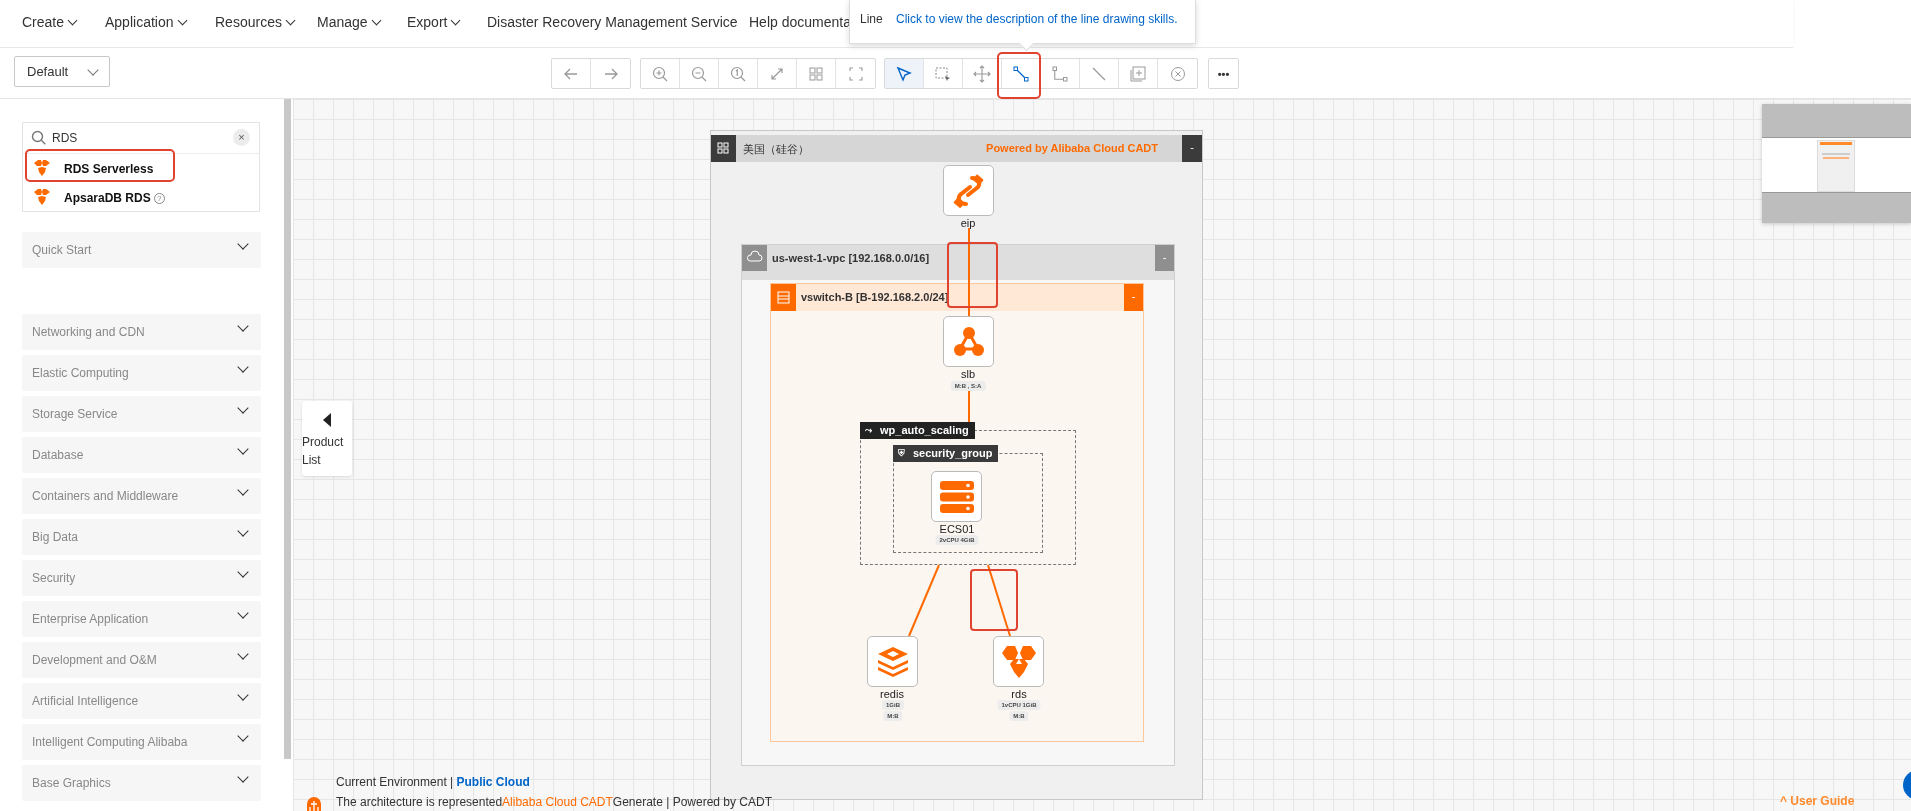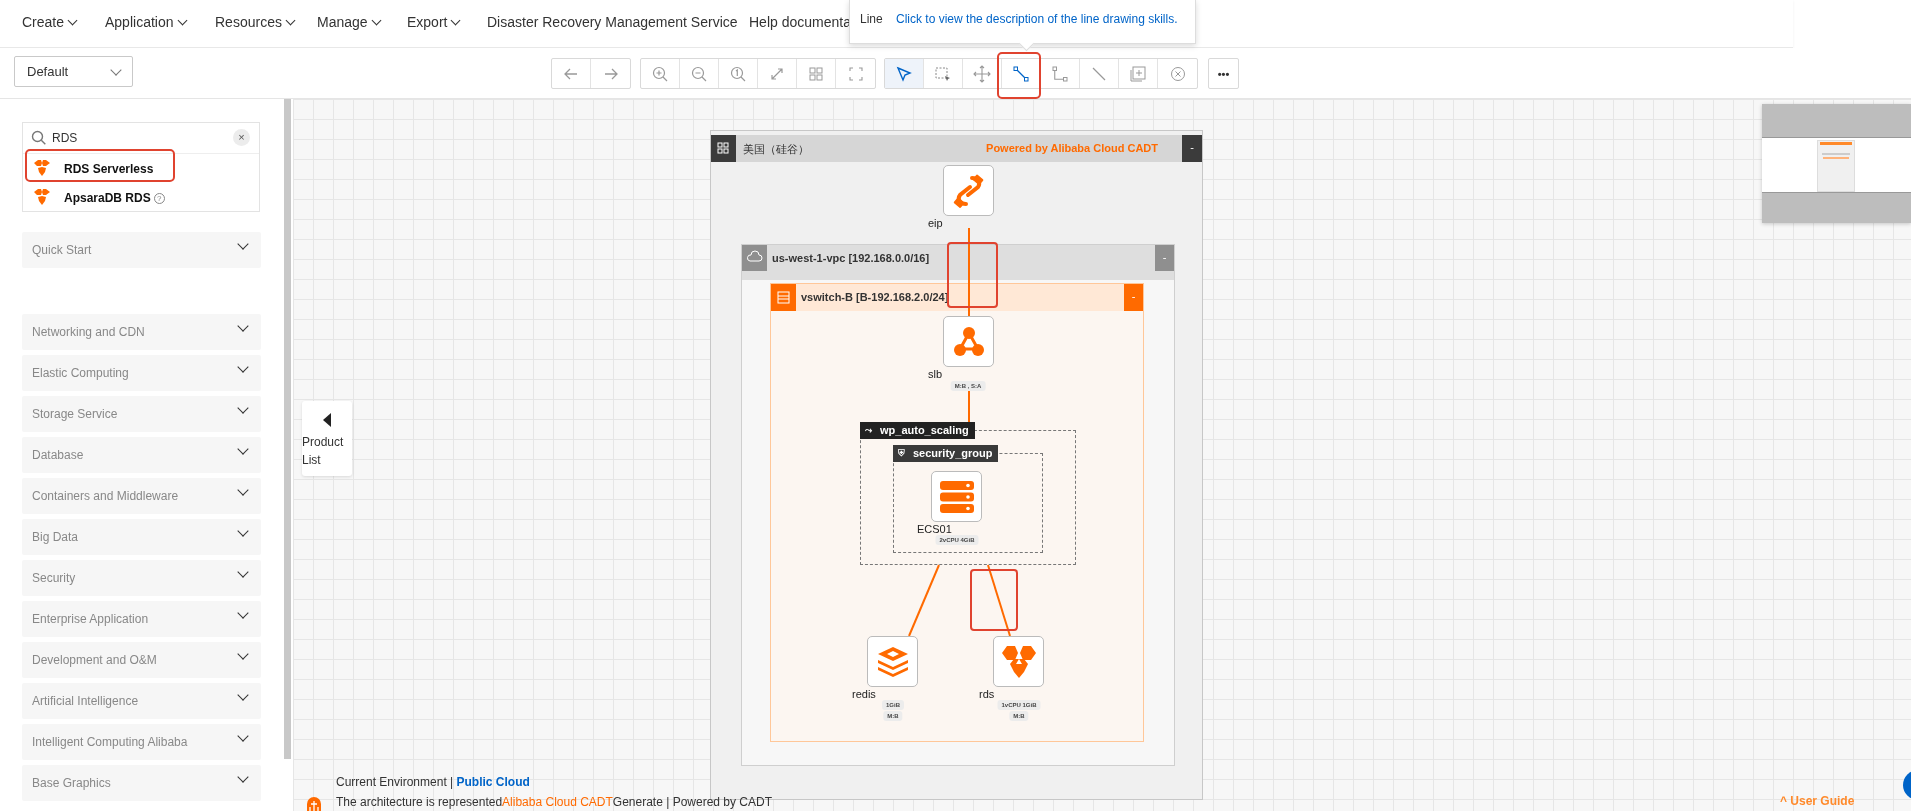--- a/index.html
+++ b/index.html
@@ -9,21 +9,21 @@
 #topnav{position:absolute;left:0;top:0;width:1793px;height:48px;background:#fff;border-bottom:1px solid #e8e8e8;box-shadow:0 1px 3px rgba(0,0,0,.06)}
 .nav-item{position:absolute;top:14px;font-size:14px;color:#333;white-space:nowrap;cursor:pointer}
 .nav-item .chev{display:inline-block;width:7px;height:7px;border-right:1.5px solid #333;border-bottom:1.5px solid #333;transform:rotate(45deg);margin-left:5px;position:relative;top:-3px}
 
 #tooltip{position:absolute;left:849px;top:0;width:347px;height:44px;background:#fff;border:1px solid #ddd;border-top:none;box-shadow:0 2px 6px rgba(0,0,0,.15);font-size:12px;padding:12px 10px;z-index:20}
 #tooltip .lbl{color:#333;margin-right:10px}
 #tooltip .link{color:#0064c8}
 #tooltip:after{content:"";position:absolute;left:171px;bottom:-6px;width:10px;height:10px;background:#fff;transform:rotate(45deg);border-right:1px solid #ddd;border-bottom:1px solid #ddd}
 
 #toolbar{position:absolute;left:0;top:48px;width:1911px;height:51px;background:#fff;border-bottom:1px solid #e5e5e5}
-#layout-select{position:absolute;left:14px;top:8px;width:119px;height:31px;border:1px solid #c9c9c9;border-radius:2px;font-size:13px;padding:7px 12px;color:#333;cursor:pointer;background:#fff}
+#layout-select{position:absolute;left:14px;top:8px;width:96px;height:31px;border:1px solid #c9c9c9;border-radius:2px;font-size:13px;padding:7px 12px;color:#333;cursor:pointer;background:#fff}
 #layout-select .chev{position:absolute;right:12px;top:9px;width:8px;height:8px;border-right:1.3px solid #777;border-bottom:1.3px solid #777;transform:rotate(45deg)}
 .btn-group{position:absolute;top:10px;height:31px;border:1px solid #d9d9d9;border-radius:2px;display:flex;background:#fff}
 .tbtn{width:39px;height:29px;border-right:1px solid #e3e3e3;display:flex;align-items:center;justify-content:center;cursor:pointer;color:#888}
 .tbtn:last-child{border-right:none}
 .tbtn.active{background:#eef3fa}
 .tbtn svg{width:18px;height:18px}
 #line-highlight{position:absolute;left:997px;top:52px;width:44px;height:47px;border:2px solid #e0432f;border-radius:5px;z-index:5;pointer-events:none}
 #edit-toggle{position:absolute;left:1748px;top:63px;width:84px;height:24px;border-radius:12px;background:#0064c8;cursor:pointer}
 #edit-toggle span{position:absolute;left:12px;top:5px;color:#fff;font-weight:bold;font-size:12px}
 #edit-toggle .knob{position:absolute;right:3px;top:3px;width:18px;height:18px;border-radius:50%;background:#fff}
@@ -60,21 +60,21 @@
 .vpc-hdr{position:absolute;left:0;top:0;width:100%;height:35px;background:#dedede}
 .vpc-hdr .ic{position:absolute;left:0;top:0;width:25px;height:26px;background:#8f8f8f}
 .vpc-hdr .name{position:absolute;left:30px;top:7px;font-size:11px;font-weight:bold;color:#333}
 .vpc-hdr .min{position:absolute;right:0;top:0;width:19px;height:26px;background:#8f8f8f;color:#fff;text-align:center;font-size:11px;line-height:24px;cursor:pointer}
 .vsw{position:absolute;left:770px;top:283px;width:374px;height:459px;background:#fcf6f1;border:1px solid #ffc799}
 .vsw-hdr{position:absolute;left:0;top:0;width:100%;height:27px;background:#ffe8d6}
 .vsw-hdr .ic{position:absolute;left:0;top:0;width:25px;height:27px;background:#ff6a00}
 .vsw-hdr .name{position:absolute;left:30px;top:7px;font-size:11px;font-weight:bold;color:#333}
 .vsw-hdr .min{position:absolute;right:0;top:0;width:19px;height:27px;background:#ff6a00;color:#fff;text-align:center;font-size:11px;line-height:25px;cursor:pointer}
 .node{position:absolute;width:51px;height:51px;background:#fff;border:1px solid #bbb;border-radius:5px;display:flex;align-items:center;justify-content:center;cursor:pointer}
-.nlabel{position:absolute;font-size:11px;color:#222;width:80px}
+.nlabel{position:absolute;font-size:11px;color:#222;text-align:center;width:80px}
 .spec{position:absolute;font-size:6px;font-weight:bold;color:#444;background:#ececec;border-radius:3px;padding:2px 4px;white-space:nowrap;transform:translateX(-50%)}
 .dashbox{position:absolute;border:1.5px dashed #777}
 .tag{position:absolute;height:17px;background:#222;color:#fff;font-size:11px;font-weight:bold;padding:2px 6px 0 20px;white-space:nowrap}
 .tag .ti{position:absolute;left:5px;top:3px;font-size:9px}
 .redbox{position:absolute;border:2px solid #e0432f;border-radius:4px;pointer-events:none}
 #minimap{position:absolute;left:1762px;top:104px;width:149px;height:119px;background:#bdbdbd;box-shadow:0 1px 4px rgba(0,0,0,.2)}
 #minimap .view{position:absolute;left:0;top:33px;width:149px;height:56px;background:#fff;border-top:1px solid #999;border-bottom:1px solid #999}
 #minimap .mini{position:absolute;left:55px;top:2px;width:38px;height:52px;background:#f0f0f0;border:1px solid #ddd}
 
 #footer-env{position:absolute;left:336px;top:775px;font-size:12px;color:#333}

